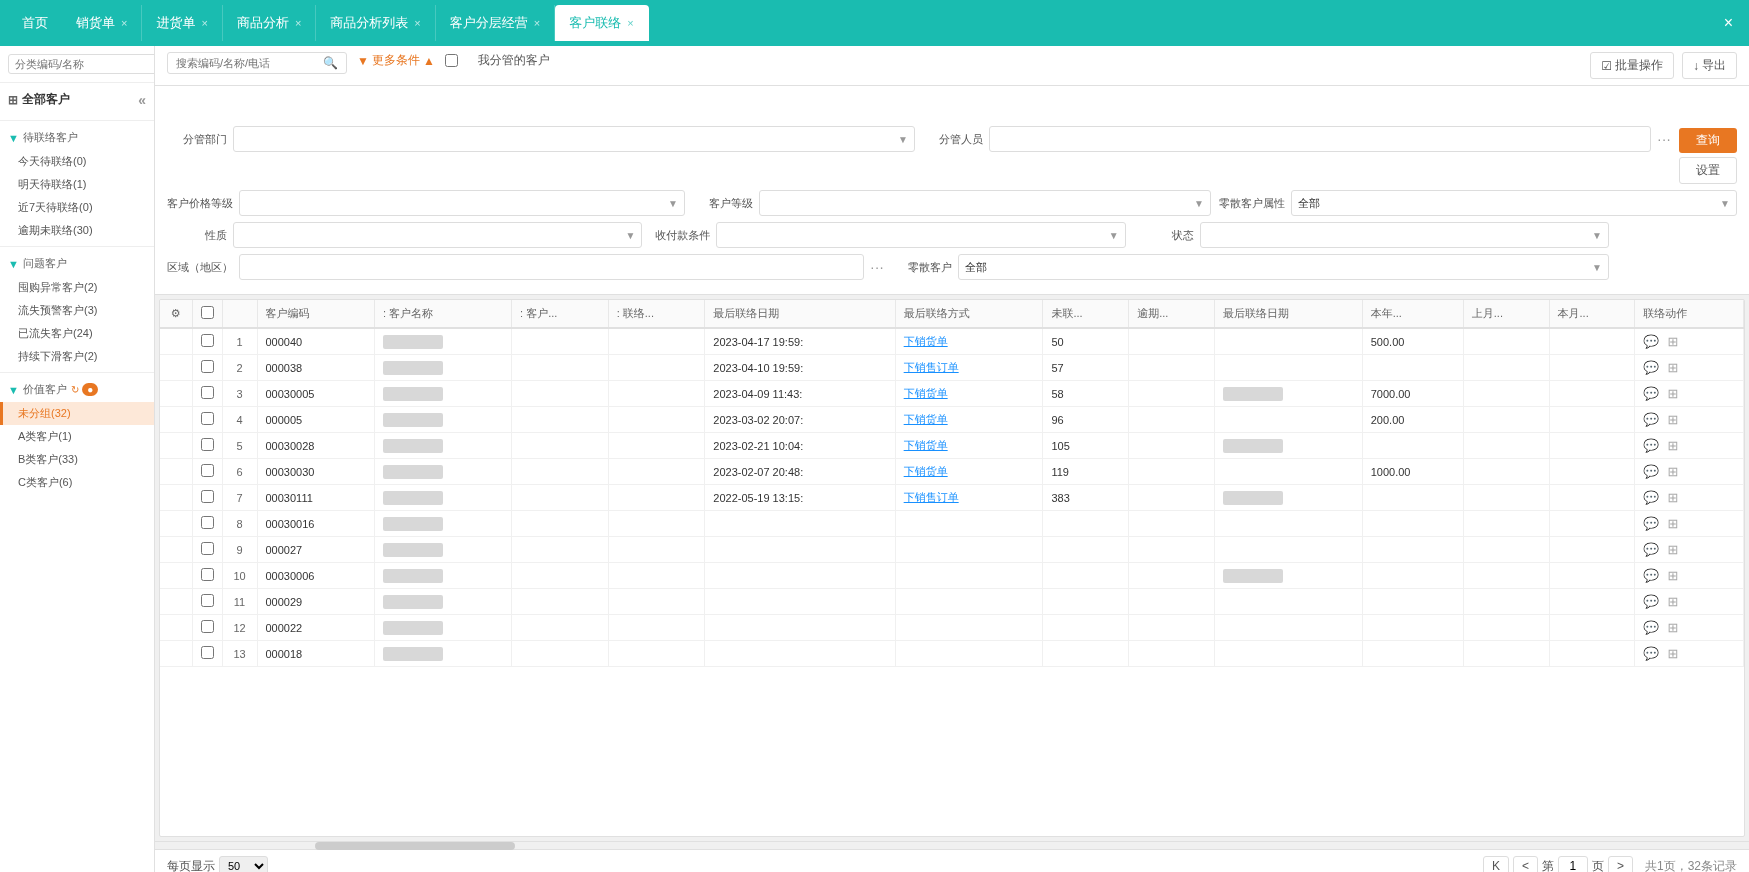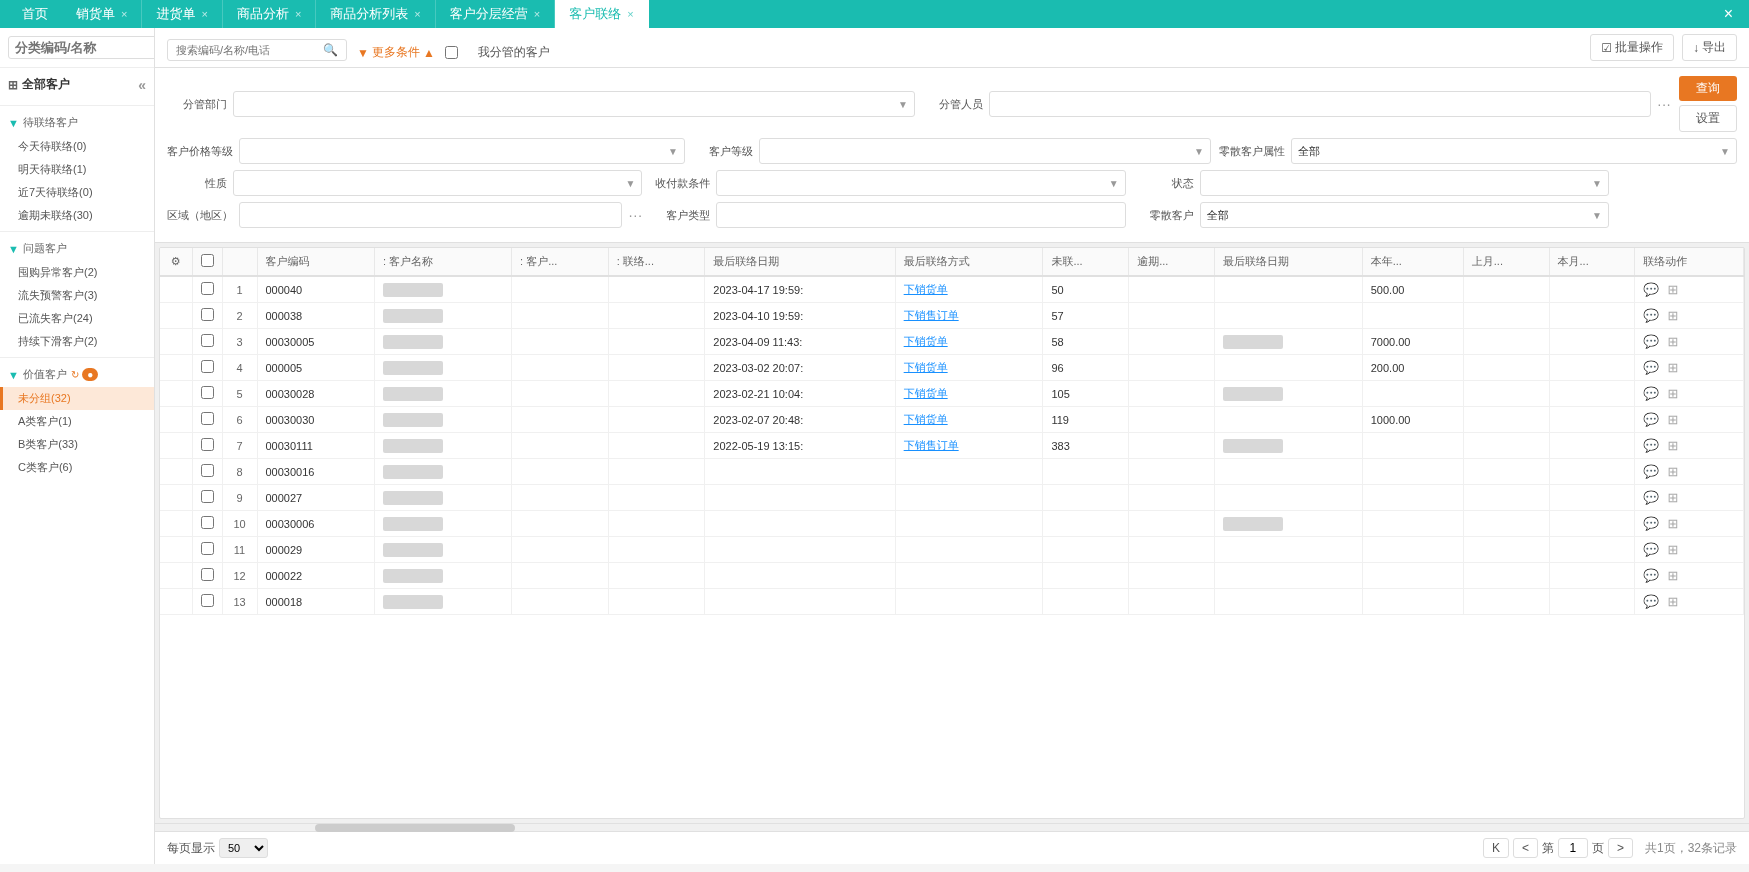--- a/index.html
+++ b/index.html
@@ -3,21 +3,21 @@
   <meta charset="utf-8">
   <style>
     * { box-sizing: border-box; margin: 0; padding: 0; }
     body { font-family: 'Microsoft YaHei', Arial, sans-serif; font-size: 12px; background: #f5f5f5; color: #333; overflow: hidden; }
 
     
     .tab-bar {
       display: flex;
       align-items: center;
       background: #1abcb0;
-      height: 28px;
+      height: 46px;
       padding: 0 8px;
     }
     .tab-item {
       display: flex;
       align-items: center;
       padding: 0 14px;
       height: 36px;
       color: #fff;
       cursor: pointer;
       font-size: 13px;
@@ -68,23 +68,22 @@
       display: flex;
       align-items: center;
       padding: 8px;
       border-bottom: 1px solid #eee;
     }
     .sidebar-search input {
       flex: 1;
       border: 1px solid #ddd;
       border-radius: 3px;
       padding: 3px 6px;
-      font-size: 13px;
+      font-size: 11px;
       outline: none;
-      font-weight: bold;
     }
     .sidebar-section-header {
       display: flex;
       align-items: center;
       padding: 8px 8px;
       font-weight: bold;
       font-size: 12px;
       color: #333;
       cursor: pointer;
     }
@@ -134,21 +133,21 @@
       flex-direction: column;
       overflow: hidden;
     }
 
     
     .filter-bar {
       background: #fff;
       padding: 6px 12px;
       border-bottom: 1px solid #e0e0e0;
       display: flex;
-      align-items: flex-end;
+      align-items: flex-start;
       gap: 10px;
     }
     .filter-search {
       display: flex;
       align-items: center;
       border: 1px solid #ddd;
       border-radius: 3px;
       padding: 3px 8px;
       font-size: 12px;
       color: #999;
@@ -253,20 +252,21 @@
       gap: 4px;
     }
     .btn-query {
       background: #e87722;
       color: #fff;
       border: none;
       border-radius: 3px;
       padding: 4px 16px;
       font-size: 12px;
       cursor: pointer;
+      margin-top: 34px;
     }
     .btn-reset {
       background: #fff;
       color: #555;
       border: 1px solid #ddd;
       border-radius: 3px;
       padding: 4px 16px;
       font-size: 12px;
       cursor: pointer;
     }
@@ -592,26 +592,20 @@
 
       <div class="filter-row">
         <div class="filter-cell">
           <span class="filter-label">区域（地区）</span>
           <div class="filter-select" style="flex:1;">
             <span></span>
           </div>
           <span class="filter-dots">···</span>
         </div>
         <div class="filter-cell">
-          <span class="filter-label">客户类型</span>
-          <div class="filter-select">
-            <span></span>
-          </div>
-        </div>
-        <div class="filter-cell">
           <span class="filter-label">零散客户</span>
           <div class="filter-select">
             <span>全部</span>
             <span class="chevron">▼</span>
           </div>
         </div>
         <div style="width:120px;"></div>
       </div>
     </div>
 

